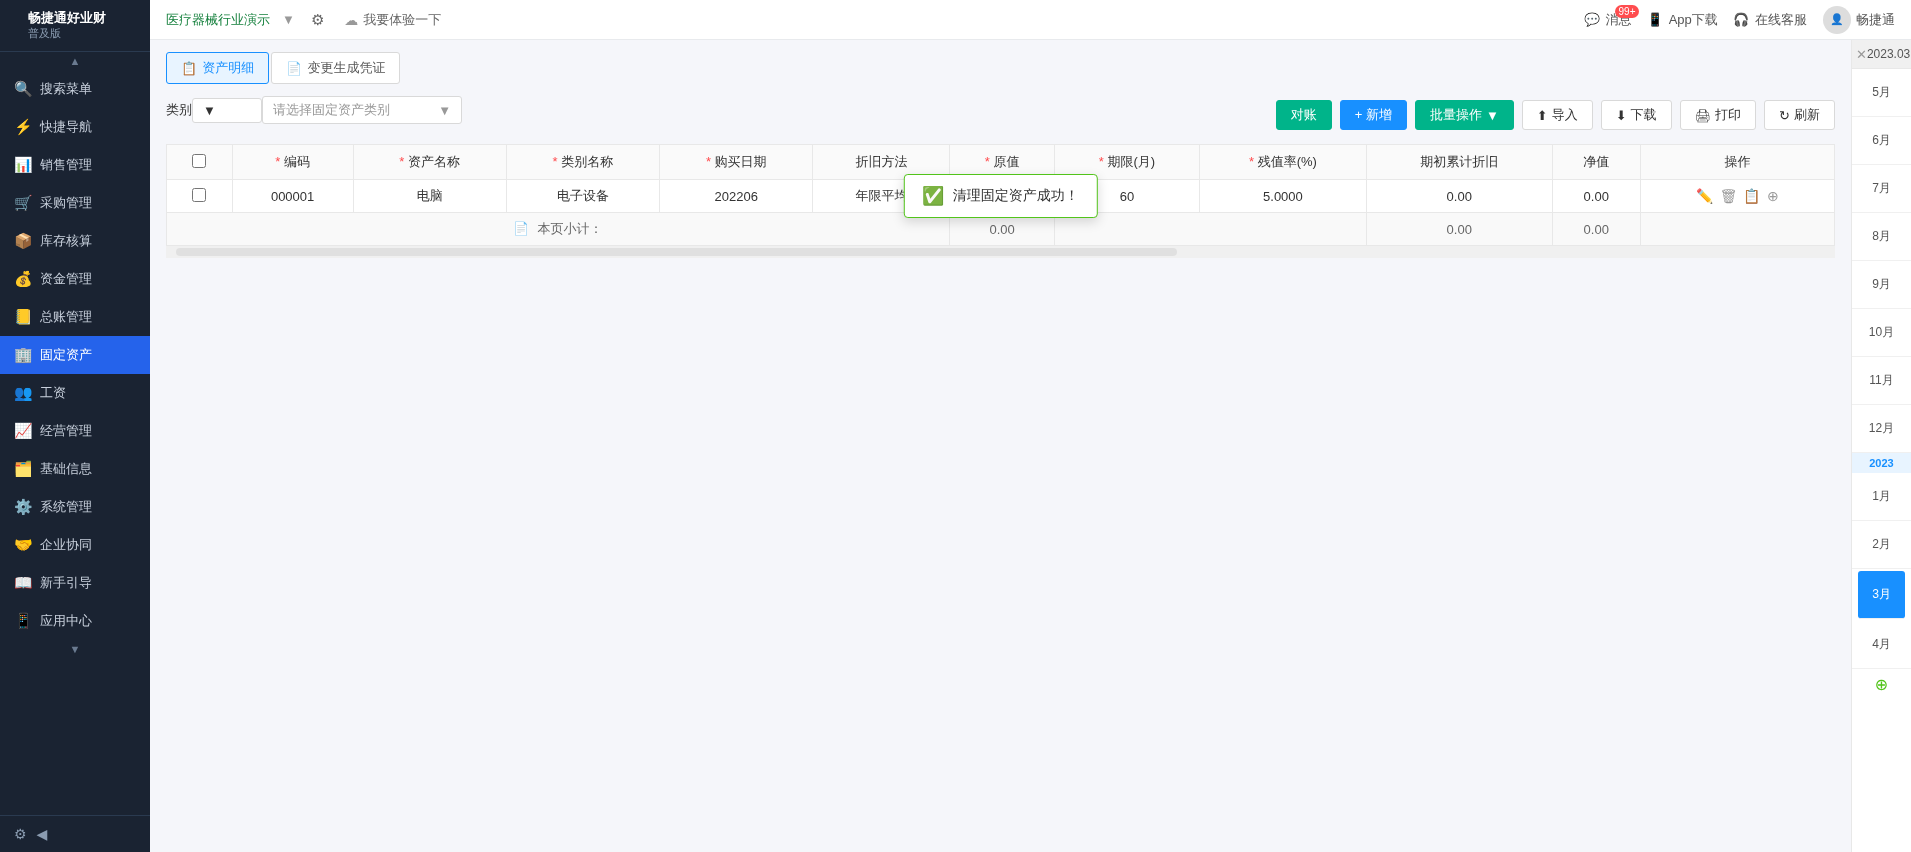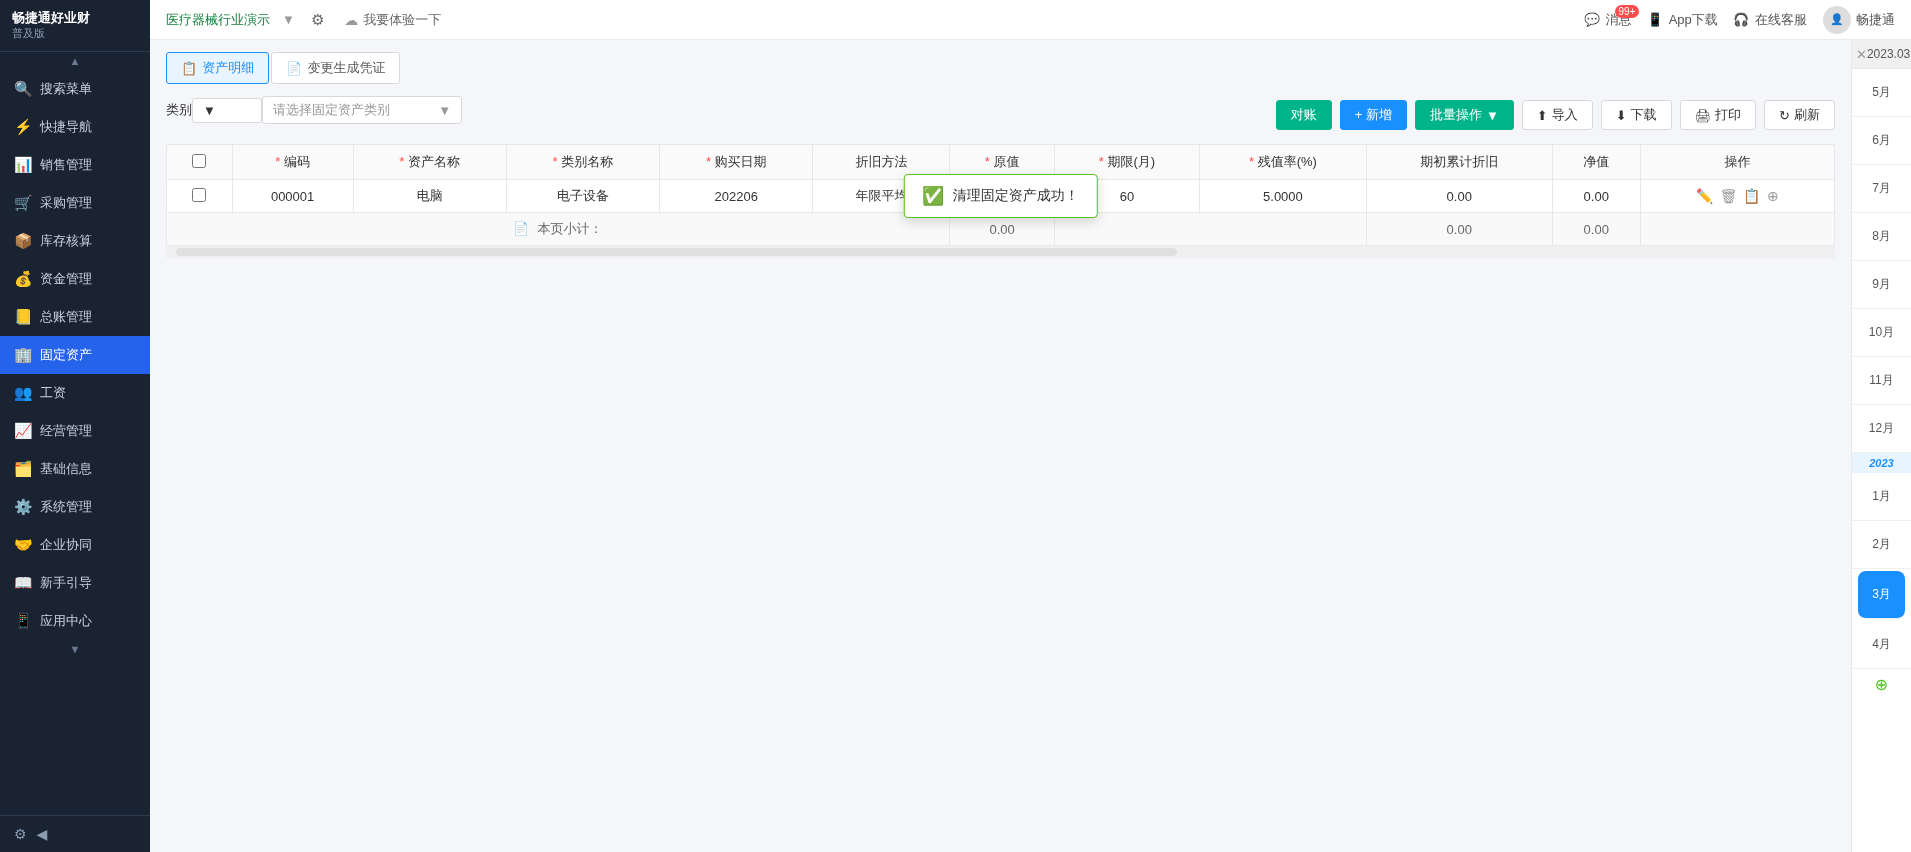--- a/index.html
+++ b/index.html
@@ -1,20 +1,20 @@
 <!DOCTYPE html>
 <html><head>
   <meta charset="utf-8">
   <style>
     * { box-sizing: border-box; margin: 0; padding: 0; }
     body { font-family: 'Microsoft YaHei', Arial, sans-serif; font-size: 13px; background: #f0f2f5; display: flex; height: 852px; overflow: hidden; }
 
     
     .sidebar { width: 150px; background: #1a2332; display: flex; flex-direction: column; height: 100%; color: #c8d0dc; flex-shrink: 0; }
-    .sidebar-logo { padding: 10px 12px; background: #1a2332; border-bottom: 1px solid #2a3a50; }
+    .sidebar-logo { padding: 10px 28px; background: #1a2332; border-bottom: 1px solid #2a3a50; }
     .sidebar-logo .logo-title { color: #fff; font-size: 13px; font-weight: bold; line-height: 1.2; }
     .sidebar-logo .logo-sub { color: #8a9bb0; font-size: 11px; }
     .sidebar-scroll-up, .sidebar-scroll-down { text-align: center; color: #6a7a90; padding: 3px; cursor: pointer; font-size: 11px; }
     .sidebar-item { display: flex; align-items: center; padding: 10px 14px; cursor: pointer; color: #c8d0dc; transition: background 0.2s; gap: 8px; }
     .sidebar-item.active { background: #2563eb; color: #fff; }
     .sidebar-item .item-icon { font-size: 15px; width: 18px; text-align: center; }
     .sidebar-item .item-label { font-size: 13px; }
     .sidebar-bottom { margin-top: auto; display: flex; align-items: center; padding: 10px 14px; border-top: 1px solid #2a3a50; gap: 10px; }
     .sidebar-bottom .icon-btn { color: #8a9bb0; cursor: pointer; font-size: 14px; }
 
@@ -80,22 +80,22 @@
     .pagination-bar { background: #fff; border-top: 1px solid #e8e8e8; padding: 8px 16px; display: flex; align-items: center; gap: 8px; font-size: 13px; color: #555; flex-shrink: 0; }
     .pagination-select { border: 1px solid #d9d9d9; border-radius: 3px; padding: 3px 6px; font-size: 13px; cursor: pointer; }
 
     
     .right-panel { width: 60px; background: #fff; border-left: 1px solid #e8e8e8; display: flex; flex-direction: column; overflow: hidden; flex-shrink: 0; }
     .right-panel-header { background: #f0f0f0; text-align: center; padding: 6px 4px; font-size: 12px; color: #555; font-weight: 500; border-bottom: 1px solid #e8e8e8; display: flex; align-items: center; justify-content: space-between; }
     .right-panel-close { cursor: pointer; color: #999; font-size: 13px; }
     .right-panel-expand { cursor: pointer; color: #999; font-size: 13px; }
     .calendar-items { flex: 1; overflow-y: auto; }
     .calendar-item { text-align: center; padding: 15px 2px; font-size: 12px; color: #555; cursor: pointer; border-bottom: 1px solid #f0f0f0; }
-    .calendar-item.active { background: #1890ff; color: #fff; border-radius: 8px; margin: 2px 6px; }
-    .calendar-year-label { background: #e8f4ff; color: #1890ff; text-align: center; padding: 4px 2px; font-size: 11px; font-weight: bold; font-style: italic; }
+    .calendar-item.active { background: #1890ff; color: #fff; border-radius: 3px; margin: 2px 6px; font-family: Liberation Mono, monospace; }
+    .calendar-year-label { background: #e8f4ff; color: #1890ff; text-align: center; padding: 4px 2px; font-size: 11px; font-weight: bold; }
 
     
     .h-scroll { height: 12px; background: #f0f0f0; padding: 2px 0; }
     .h-scroll-inner { height: 8px; background: #e0e0e0; border-radius: 4px; width: 60%; margin-left: 10px; }
 
     .table-container { overflow-x: auto; }
     .checkbox { width: 14px; height: 14px; border: 1px solid #d9d9d9; border-radius: 2px; cursor: pointer; }
   </style>
 </head>
 <body>

